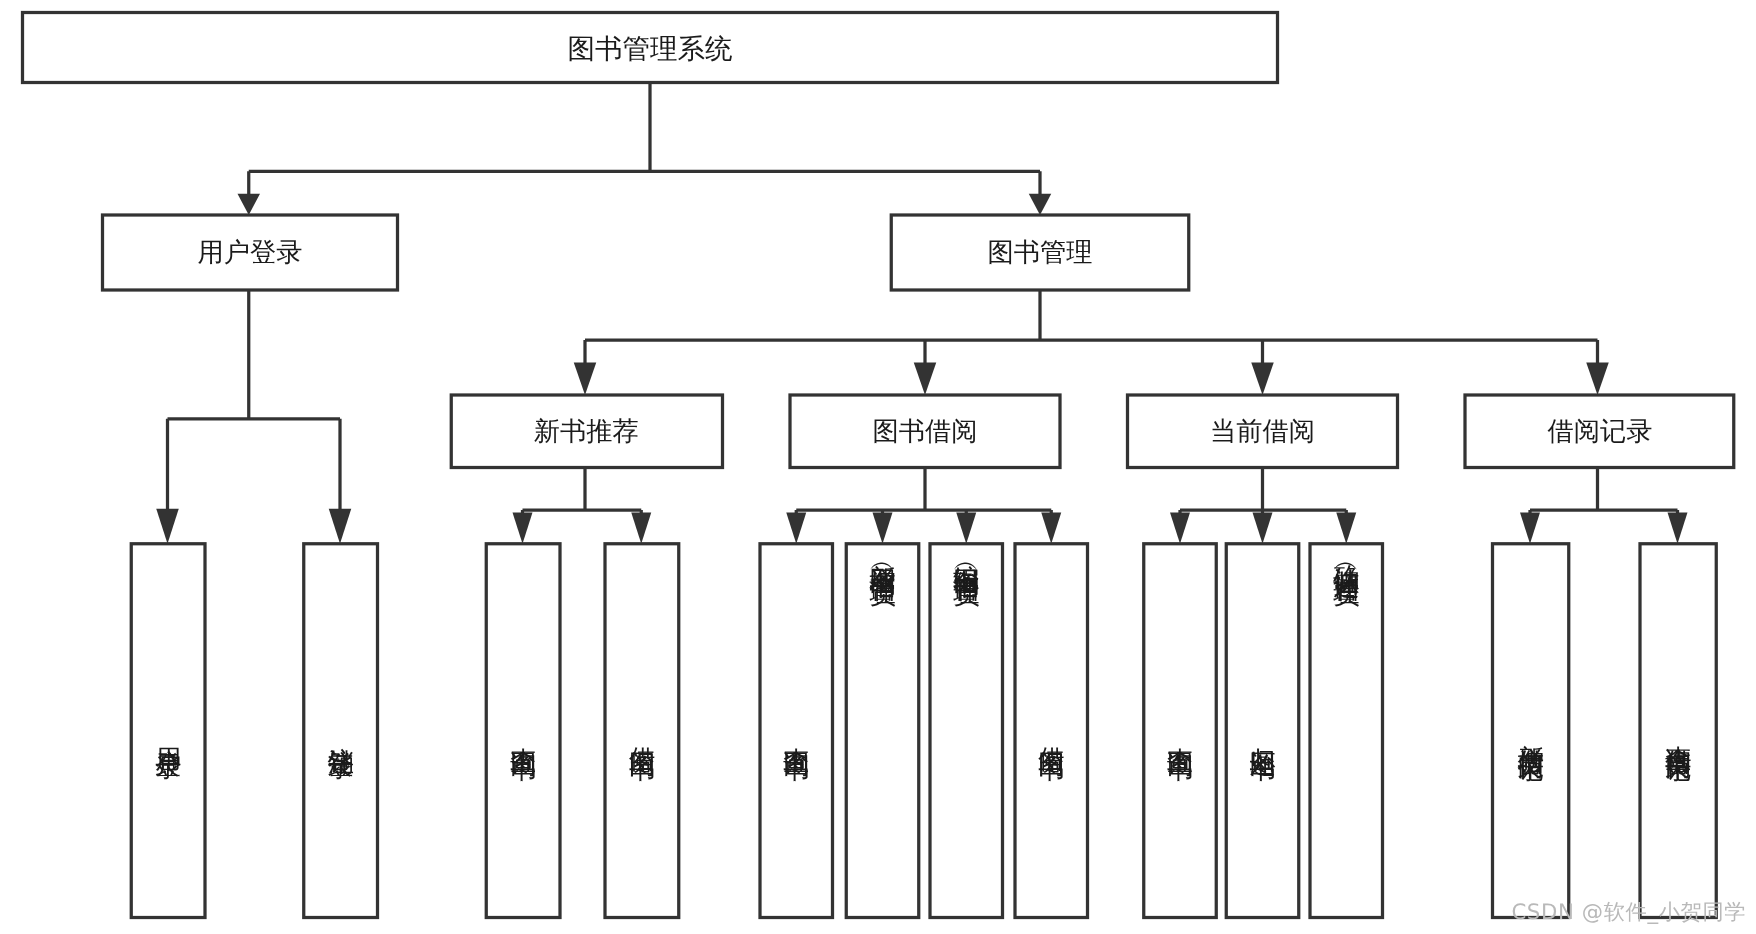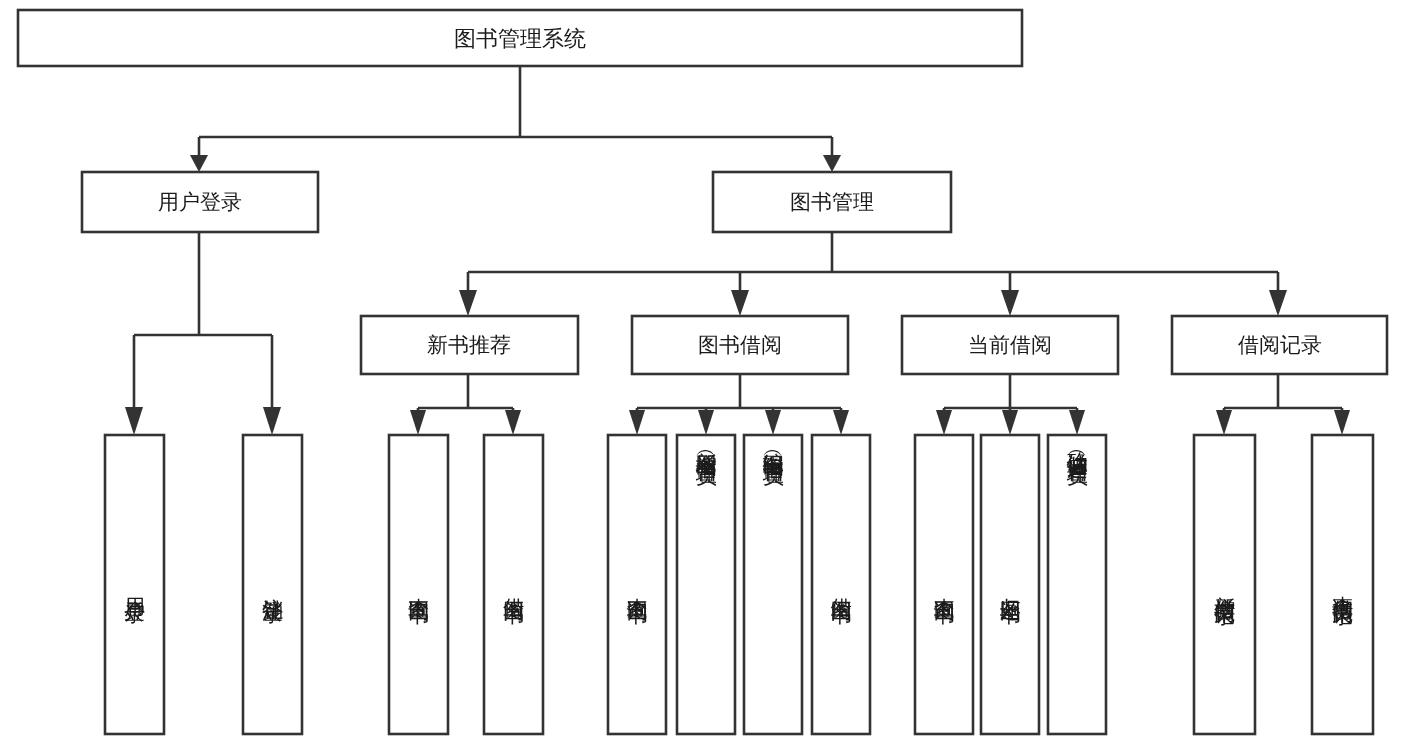--- a/index.html
+++ b/index.html
@@ -230,14 +230,15 @@
     <span class="vtext">确认归还（管理员）</span>
   </div>
 
   <div class="vtext-wrap" style="left:1194px; top:435px; width:61px; height:299px;">
     <span class="vtext">新增借阅记录</span>
   </div>
   <div class="vtext-wrap" style="left:1312px; top:435px; width:61px; height:299px;">
     <span class="vtext">查询借阅记录</span>
   </div>
 
+  <div class="watermark">CSDN @软件_小贺同学</div>
 
 </div>
 
 </body></html>

